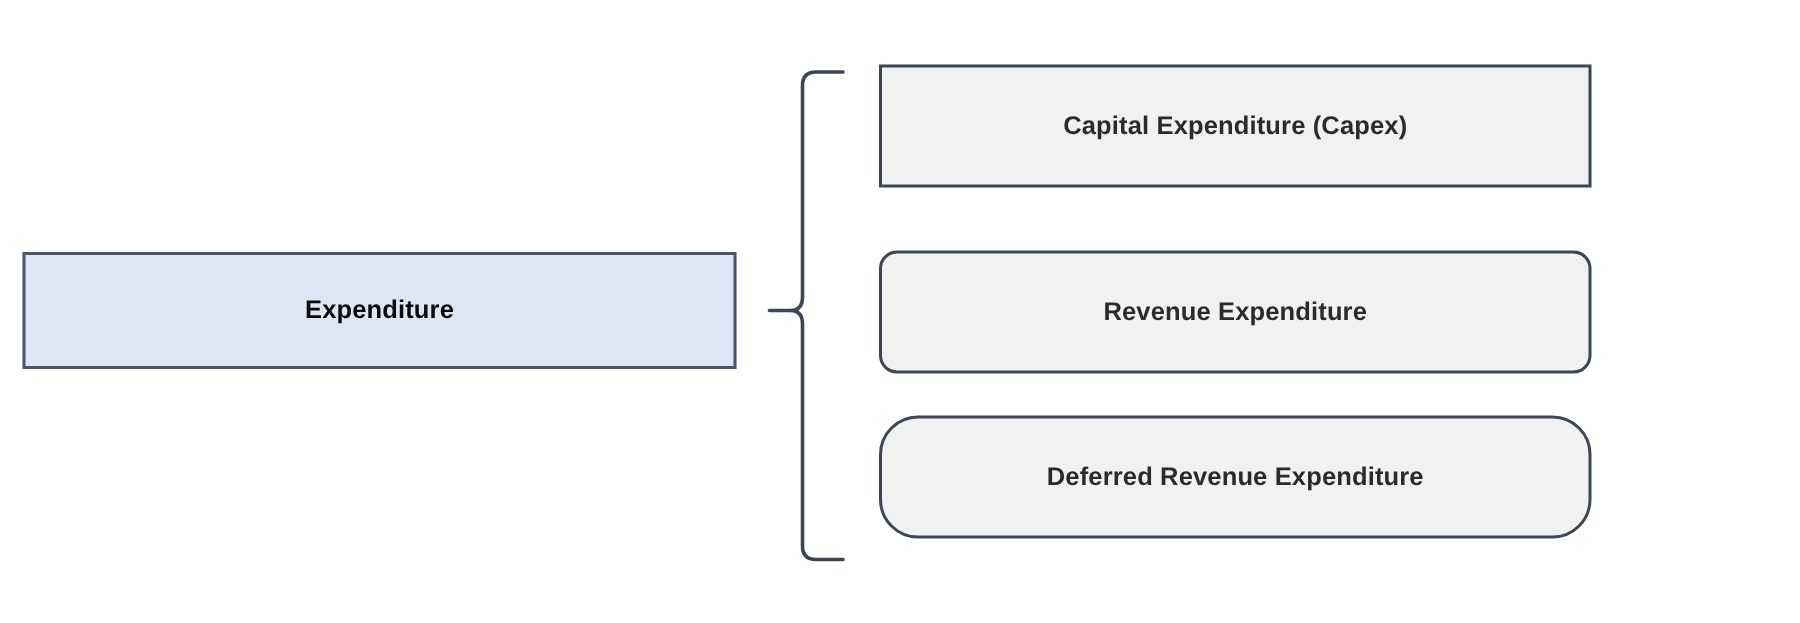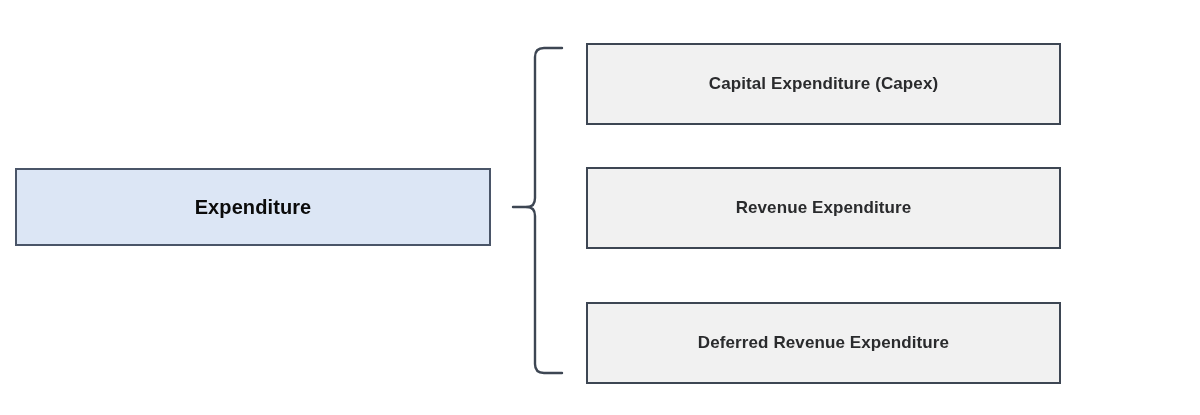--- a/index.html
+++ b/index.html
@@ -40,38 +40,38 @@
   #node-root {
     left: 15px;
     top: 168px;
     width: 476px;
     height: 78px;
     background: #dce6f5;
     border-color: #4a5568;
   }
   #node-root .node-label {
     color: #0b0b0b;
-    font-size: 20px;
+    font-size: 17px;
   }
 
   
   .node-child {
     left: 586px;
     width: 475px;
     height: 82px;
     background: #f1f1f1;
     border-color: #3d4653;
   }
   .node-child .node-label {
     color: #2a2b2d;
     font-size: 17px;
   }
   #node-child-0 { top: 43px; }
-  #node-child-1 { top: 167px; }
-  #node-child-2 { top: 302px; }
+  #node-child-1 { top: 167px; border-radius: 12px; }
+  #node-child-2 { top: 277px; border-radius: 26px; }
 
   
   #brace-connector {
     position: absolute;
     left: 500px;
     top: 35px;
     width: 80px;
     height: 350px;
     pointer-events: none;
   }

